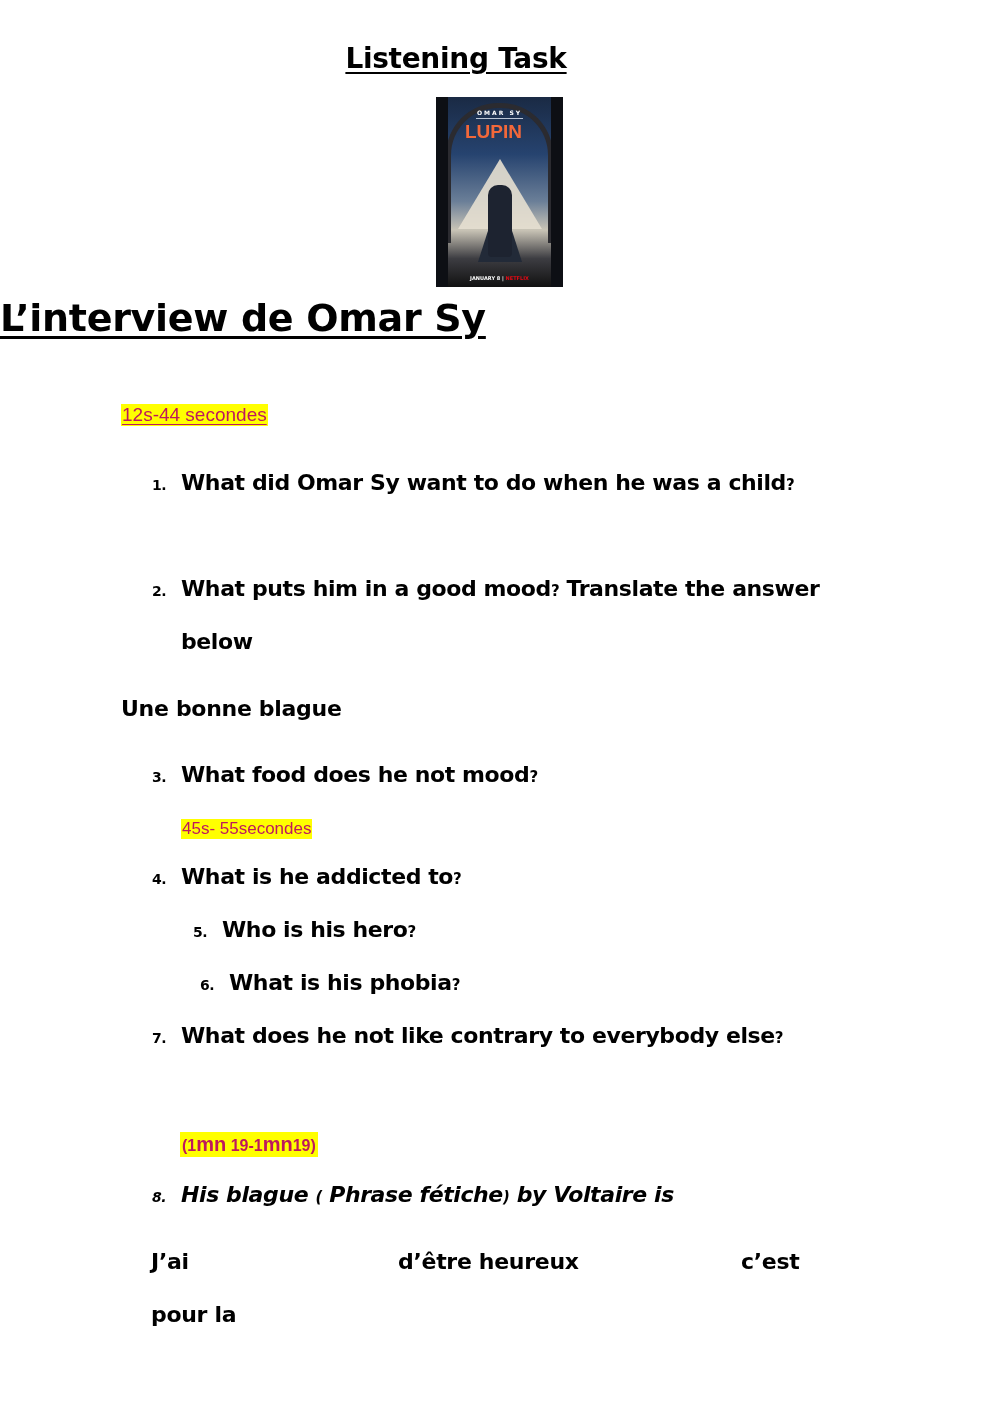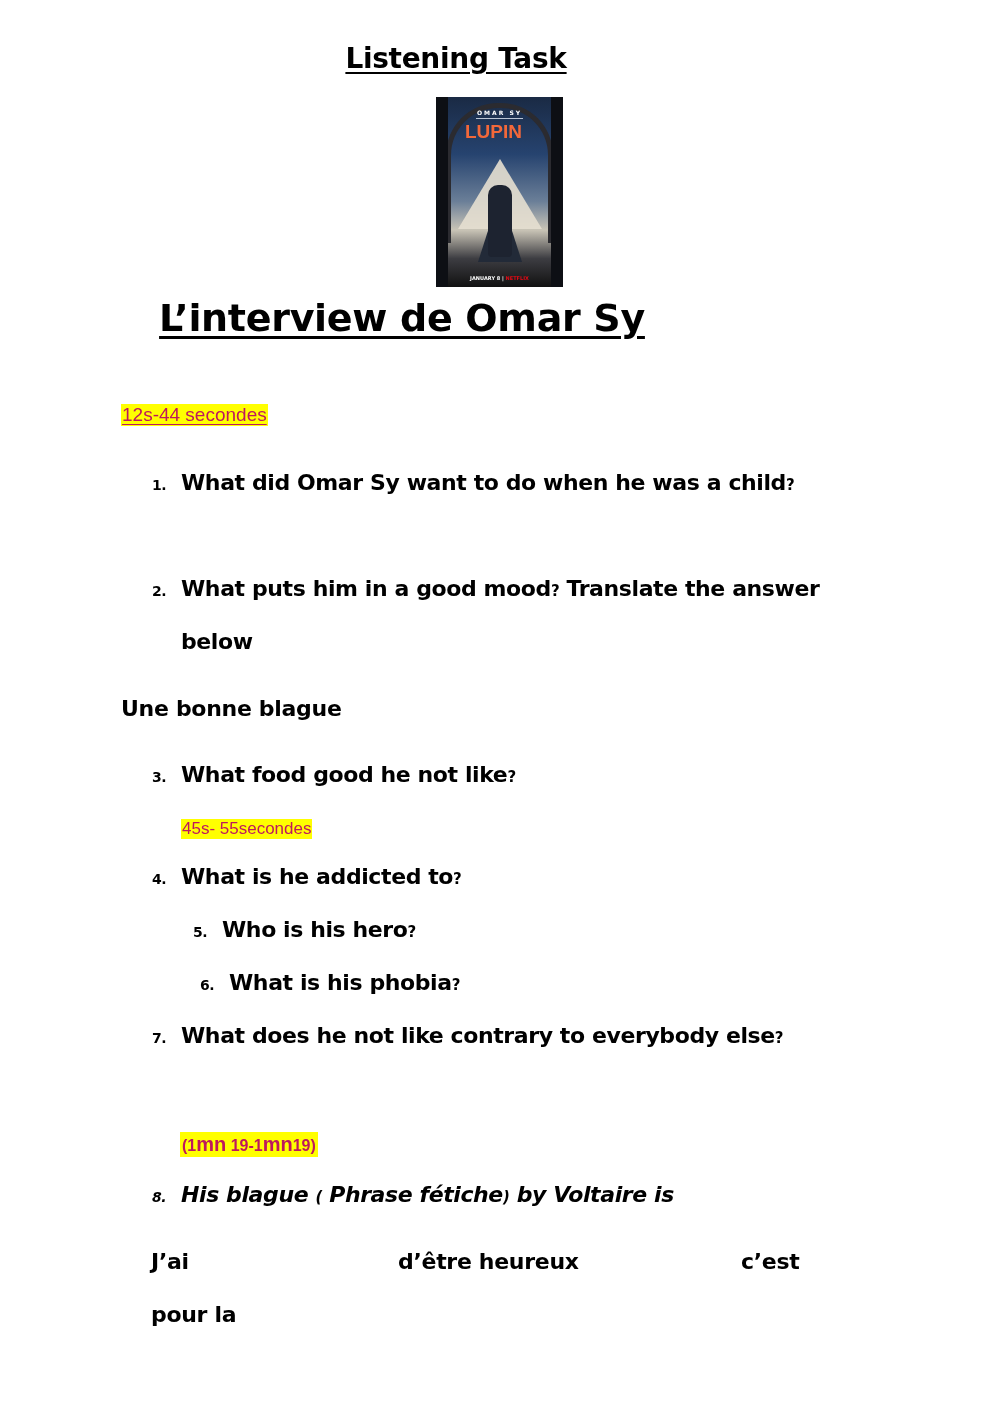--- a/index.html
+++ b/index.html
@@ -78,21 +78,21 @@
       font-family: "Liberation Sans", sans-serif;
     }
     .poster .release {
       position: absolute; left: 0; width: 127px; bottom: 6px;
       text-align: center; color: #ffffff; font-size: 5px; font-weight: bold;
     }
     .poster .release .netflix { color: #e50914; }
 
     .main-heading {
       left: 0; width: 804px; top: 296px;
-      text-align: center;
+      text-align: left;
       font-weight: bold;
       font-size: 38px;
       text-decoration: underline;
       text-decoration-thickness: 3px;
       text-underline-offset: 5px;
       letter-spacing: -0.3px;
     }
 
     .hl {
       background: #ffff00;
@@ -171,21 +171,21 @@
 </div>
 
 <div class="abs q" style="top:576px;">
   <span class="num">2.</span><span>What puts him in a good mood</span><span class="qm">?</span><span> Translate the answer</span>
 </div>
 <div class="abs q" style="top:629px; left:181px;">below</div>
 
 <div class="abs answer" style="left:121px; top:696px;">Une bonne blague</div>
 
 <div class="abs q" style="top:762px;">
-  <span class="num">3.</span><span>What food good he not like</span><span class="qm">?</span>
+  <span class="num">3.</span><span>What food does he not mood</span><span class="qm">?</span>
 </div>
 
 <div class="abs hl ts2">45s- 55secondes</div>
 
 <div class="abs q" style="top:864px;">
   <span class="num">4.</span><span>What is he addicted to</span><span class="qm">?</span>
 </div>
 <div class="abs q" style="top:917px;margin-left:41px;">
   <span class="num">5.</span><span>Who is his hero</span><span class="qm">?</span>
 </div>

